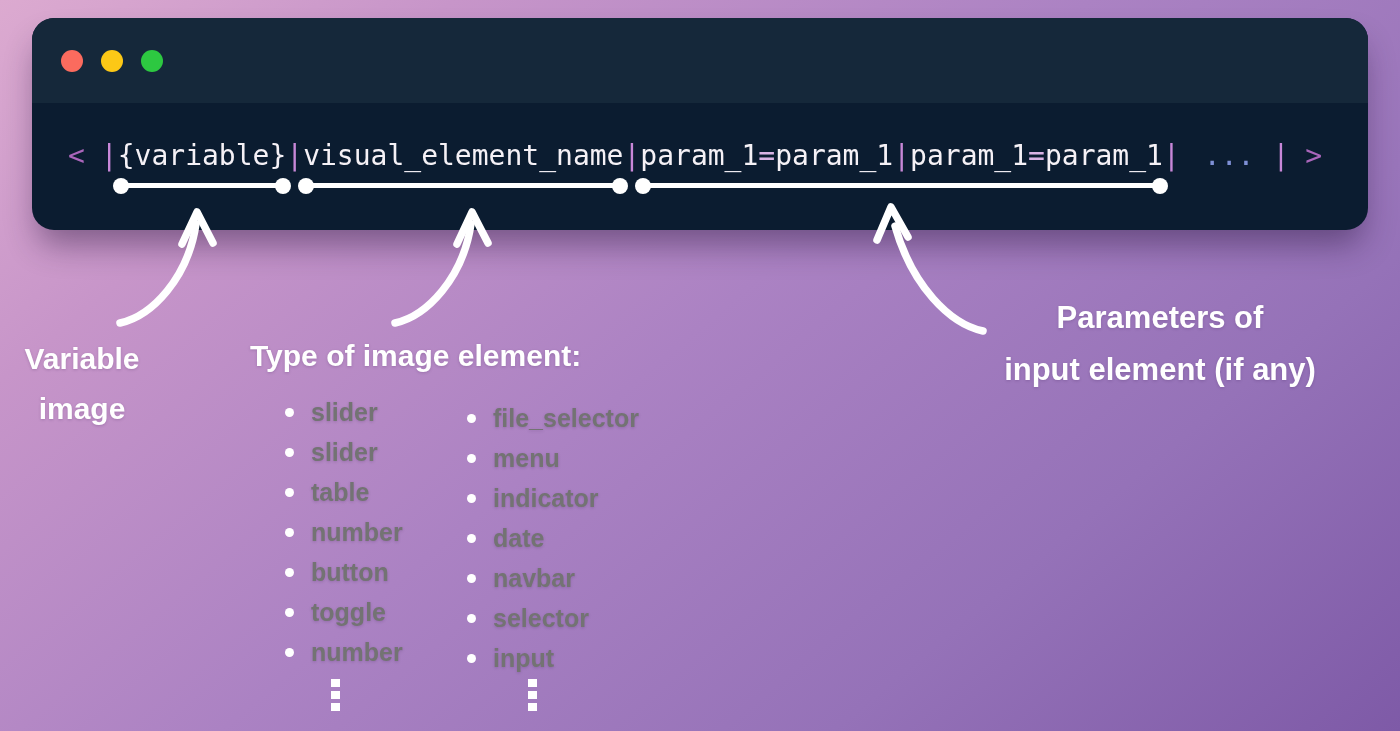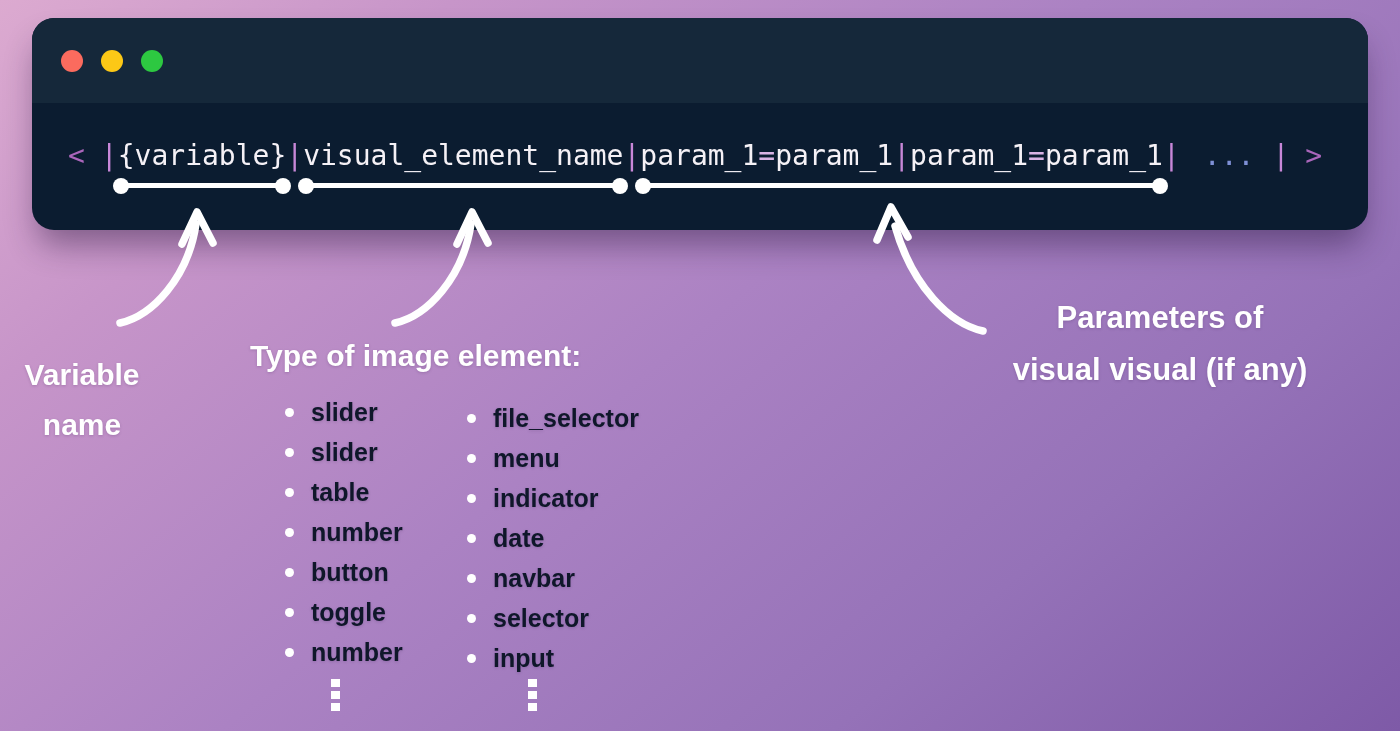--- a/index.html
+++ b/index.html
@@ -53,28 +53,28 @@
   }
   .u::before { left:-6px; }
   .u::after  { right:-6px; }
 
   
   .arrows { position:absolute; inset:0; width:1400px; height:731px; pointer-events:none; }
   .arrows path { fill:none; stroke:#ffffff; stroke-width:7.5; stroke-linecap:round; stroke-linejoin:round; }
 
   
   .label { position:absolute; color:#ffffff; font-weight:700; text-shadow:0 1px 3px rgba(60,30,80,.22); }
-  .variable-label { left:6px; top:350px; width:152px; text-align:center; font-size:30px; line-height:50px; }
+  .variable-label { left:6px; top:334px; width:152px; text-align:center; font-size:30px; line-height:50px; }
   .type-heading   { left:250px; top:338px; font-size:30px; line-height:36px; }
   .params-label   { left:940px; top:292px; width:440px; text-align:center; font-size:31px; line-height:52px; }
 
   
   .type-list {
     position:absolute; top:392px; list-style:none;
-    color:#0f172a; font-weight:700; font-size:25px;
+    color:#737373; font-weight:700; font-size:25px;
     text-shadow:0 1px 3px rgba(60,30,80,.22);
   }
   .type-list.left  { left:276px; }
   .type-list.right { left:458px;margin-top:6px; }
   .type-list li { height:40px; display:flex; align-items:center; }
   .type-list li::before {
     content:""; flex:0 0 auto; width:9px; height:9px; border-radius:50%;
     background:#ffffff; margin:0 17px 0 9px;
   }
 
@@ -127,21 +127,21 @@
     <path d="M 120 323 C 152 316, 188 278, 196 224"></path>
     <path d="M 182 244 L 197 212 L 213 243"></path>
     <path d="M 395 323 C 427 316, 463 278, 471 224"></path>
     <path d="M 457 244 L 472 212 L 488 243"></path>
     <path d="M 983 331 C 950 324, 912 286, 895 226"></path>
     <path d="M 877 240 L 891 207 L 908 237"></path>
   </svg>
 
   <div class="label variable-label">
     <div>Variable</div>
-    <div>name</div>
+    <div>image</div>
   </div>
 
   <div class="label type-heading">Type of image element:</div>
 
   <ul class="type-list left">
     <li>slider</li>
     <li>slider</li>
     <li>table</li>
     <li>number</li>
     <li>button</li>
@@ -165,16 +165,16 @@
       <i></i>
     </div>
   <div class="vdots vright">
       <i></i>
       <i></i>
       <i></i>
     </div>
 
   <div class="label params-label">
     <div>Parameters of</div>
-    <div>visual visual (if any)</div>
+    <div>input element (if any)</div>
   </div>
 
 </div>
 
 </body></html>

